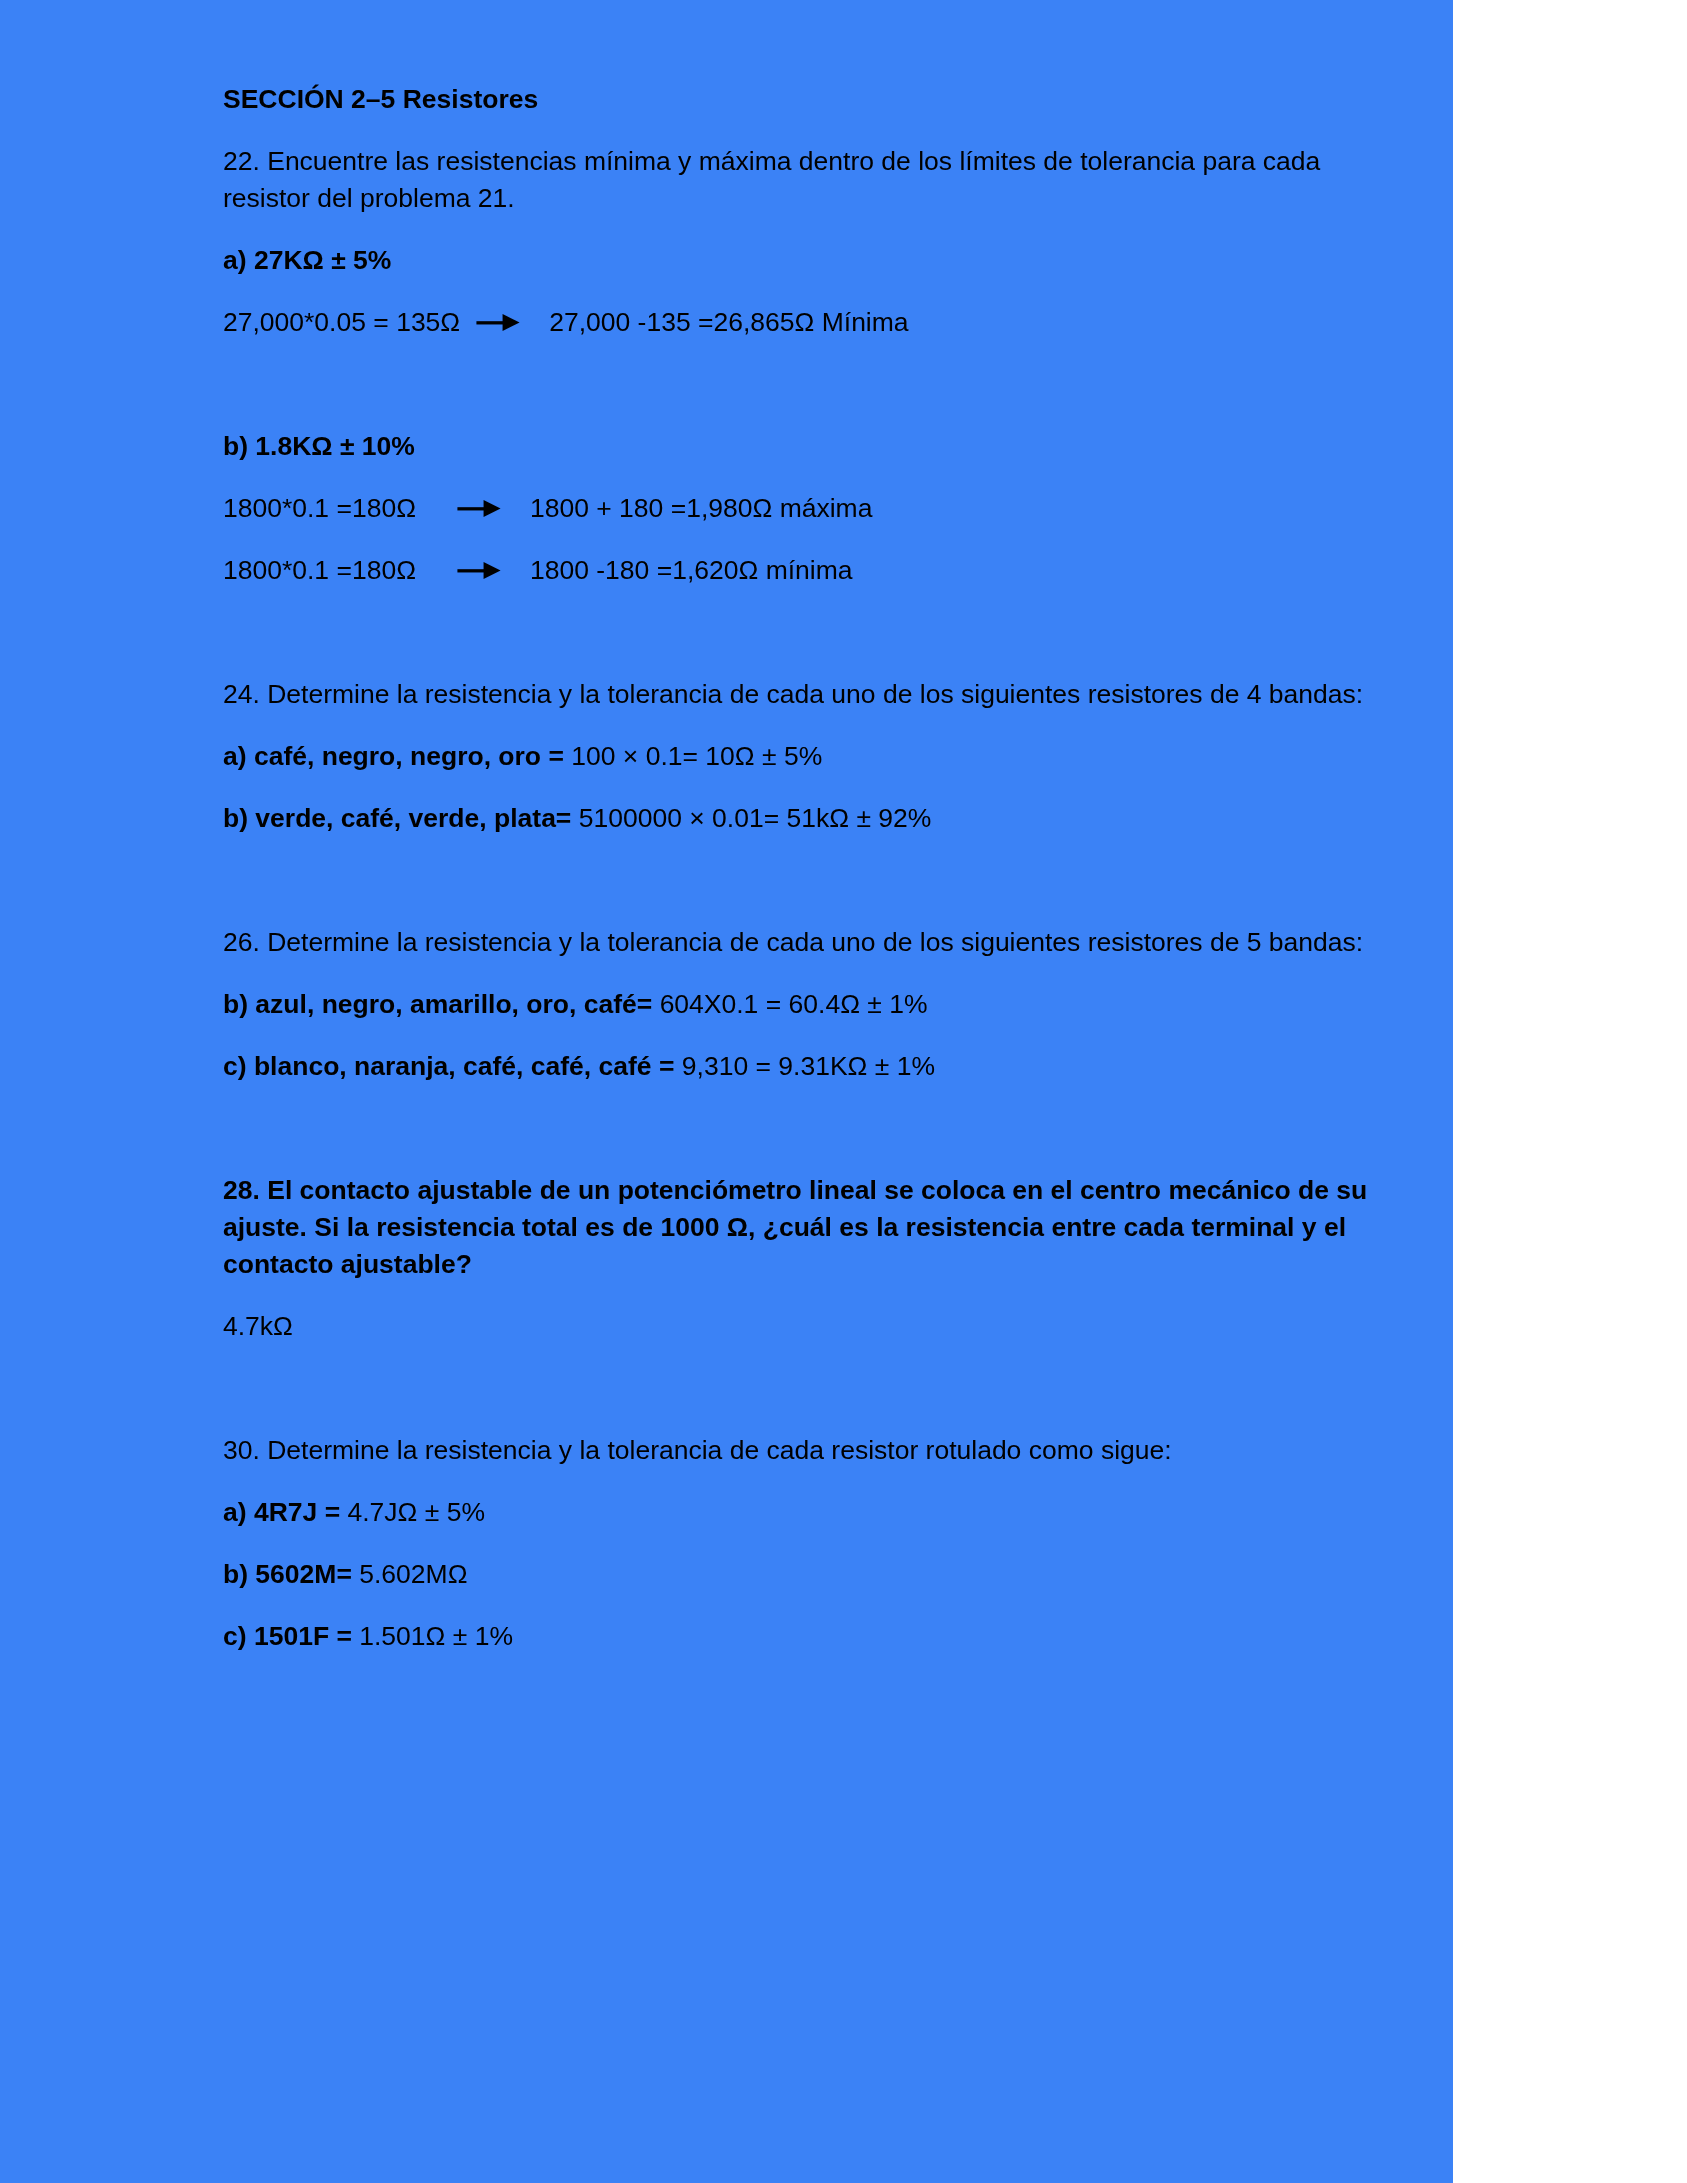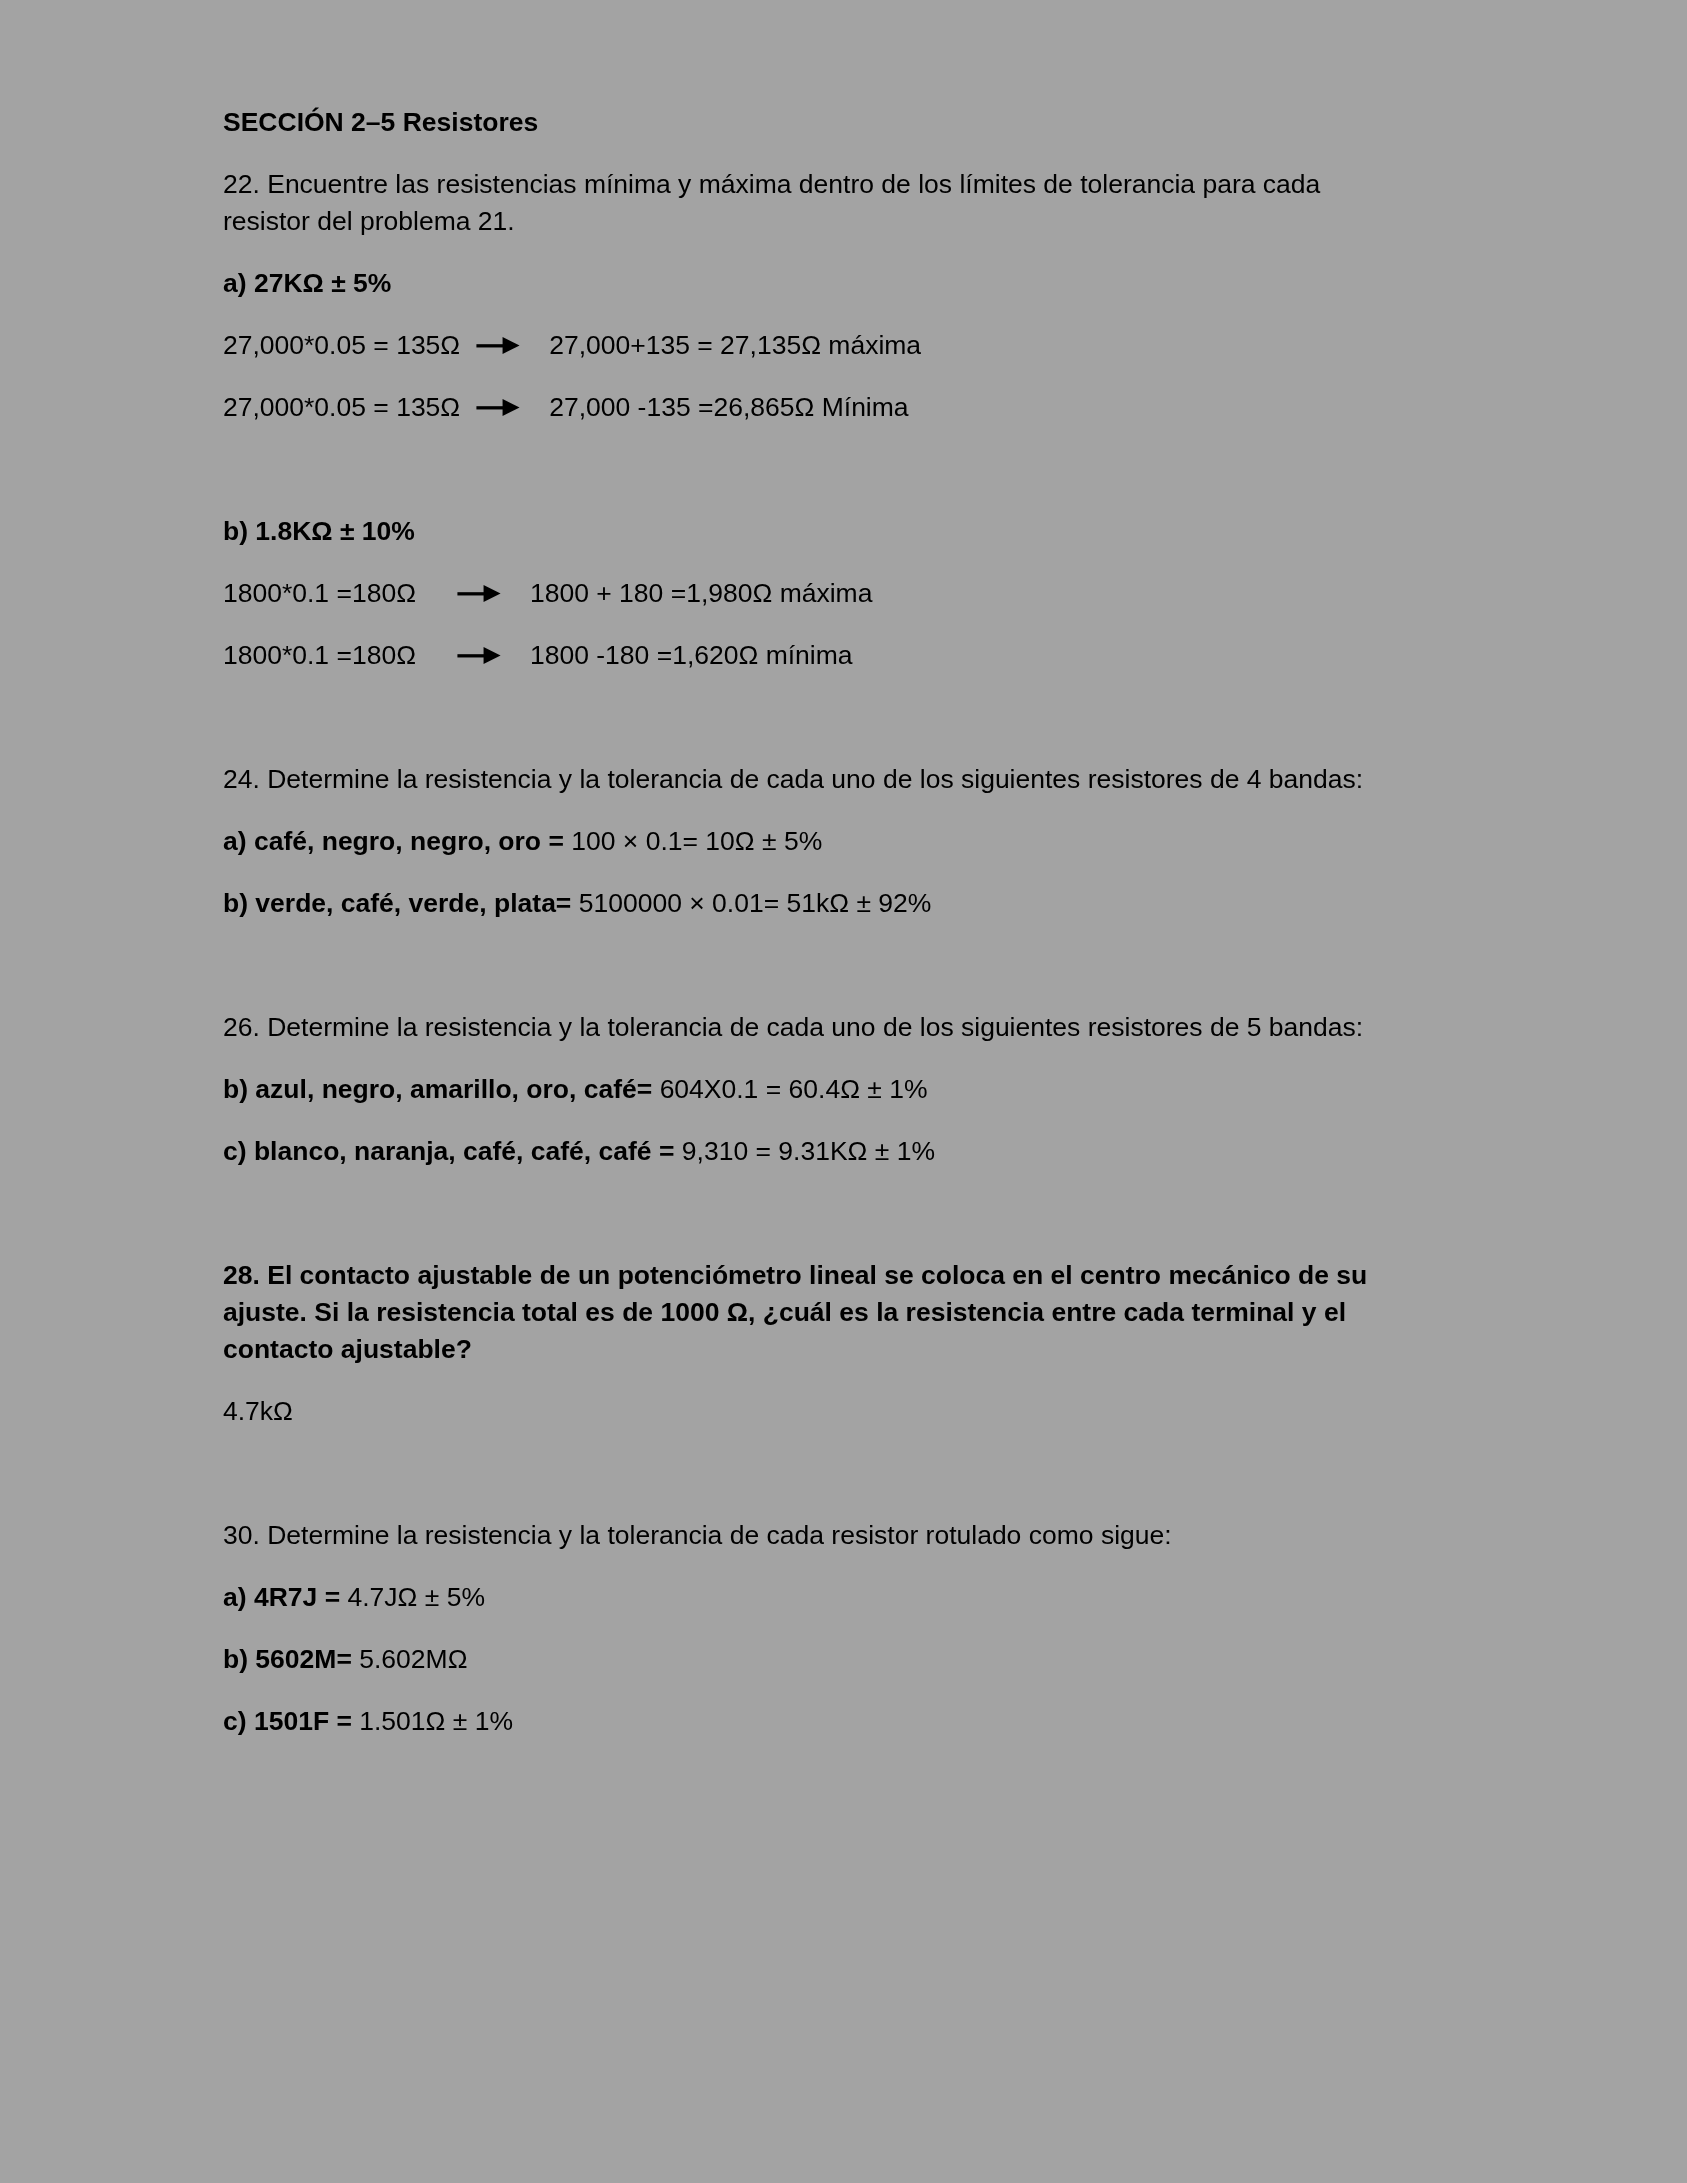--- a/index.html
+++ b/index.html
@@ -2,25 +2,25 @@
 <html style="font-size:10.6px"><head>
 <meta charset="utf-8">
 <style>
   html, body {
     margin: 0;
     padding: 0;
     background: #ffffff;
   }
   .page {
     position: relative;
-    width: 1687px;
+    width: 1453px;
     height: 2183px;
-    background: #a3a3a3;
+    background: #3b82f6;
     box-sizing: border-box;
-    padding: 104px 165px 0 223px;
+    padding: 81px 165px 0 223px;
     font-family: "Liberation Sans", sans-serif;
     font-size: 26.5px;
     color: #000000;
     overflow: hidden;
   }
   .ln {
     line-height: 37px;
     white-space: nowrap;
   }
   .par {
@@ -48,26 +48,20 @@
 
   <div class="par ln b">SECCIÓN 2–5 Resistores</div>
 
   <div class="par">
     <div class="ln">22. Encuentre las resistencias mínima y máxima dentro de los límites de tolerancia para cada</div>
     <div class="ln">resistor del problema 21.</div>
   </div>
 
   <div class="par ln b">a) 27KΩ ± 5%</div>
 
-  <div class="par ln eq">
-    <span>27,000*0.05 = 135Ω</span><svg class="arrow" width="44" height="17" viewBox="0 0 66 26">
-        <rect x="0" y="11" width="42" height="5" fill="#000"></rect>
-        <polygon points="40,0 66,13 40,26" fill="#000"></polygon>
-      </svg><span>27,000+135 = 27,135Ω máxima</span>
-  </div>
 
   <div class="par ln eq">
     <span>27,000*0.05 = 135Ω</span><svg class="arrow" width="44" height="17" viewBox="0 0 66 26">
         <rect x="0" y="11" width="42" height="5" fill="#000"></rect>
         <polygon points="40,0 66,13 40,26" fill="#000"></polygon>
       </svg><span>27,000 -135 =26,865Ω Mínima</span>
   </div>
 
   <div class="sp"></div>
 

